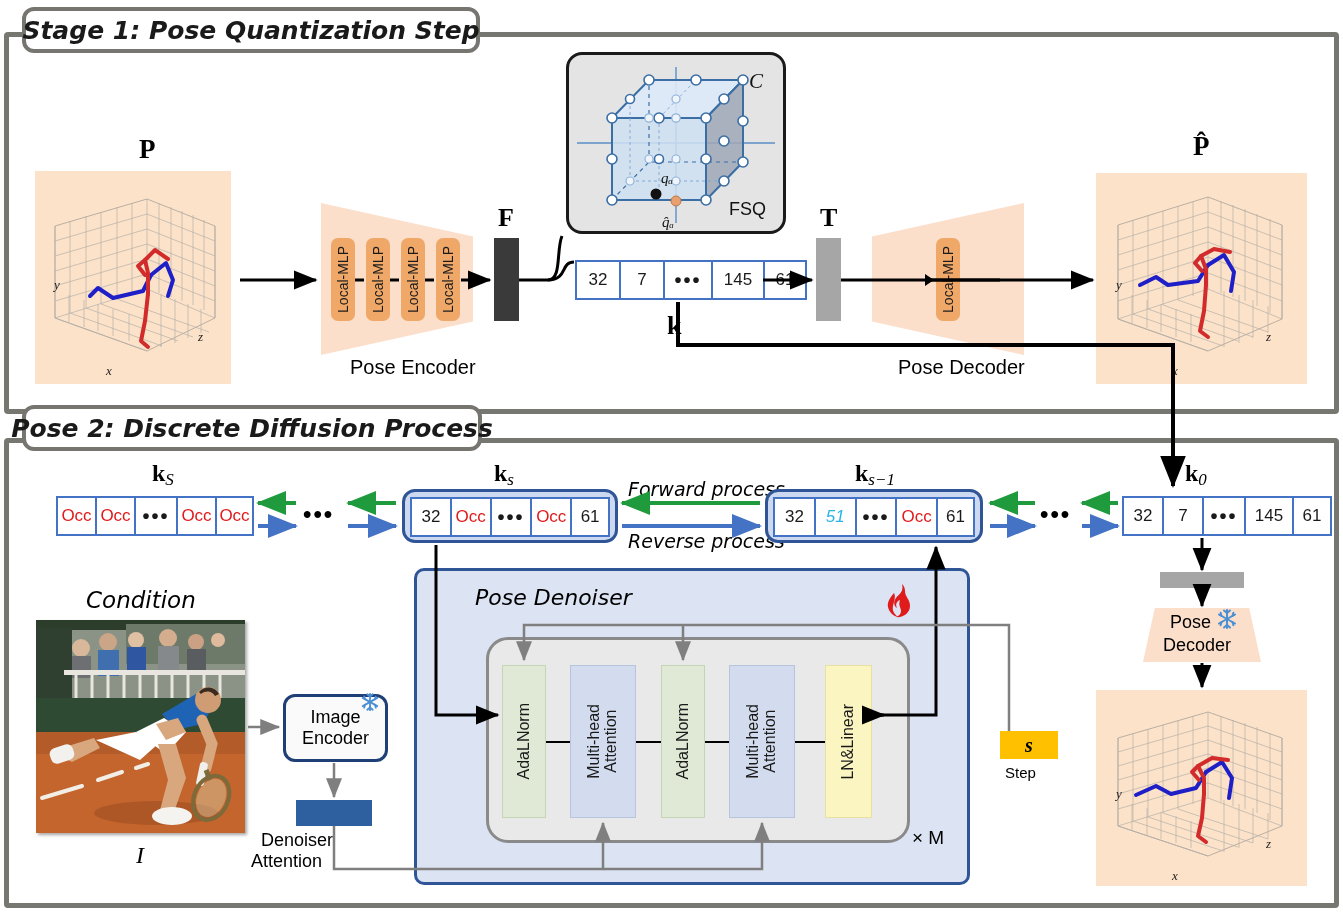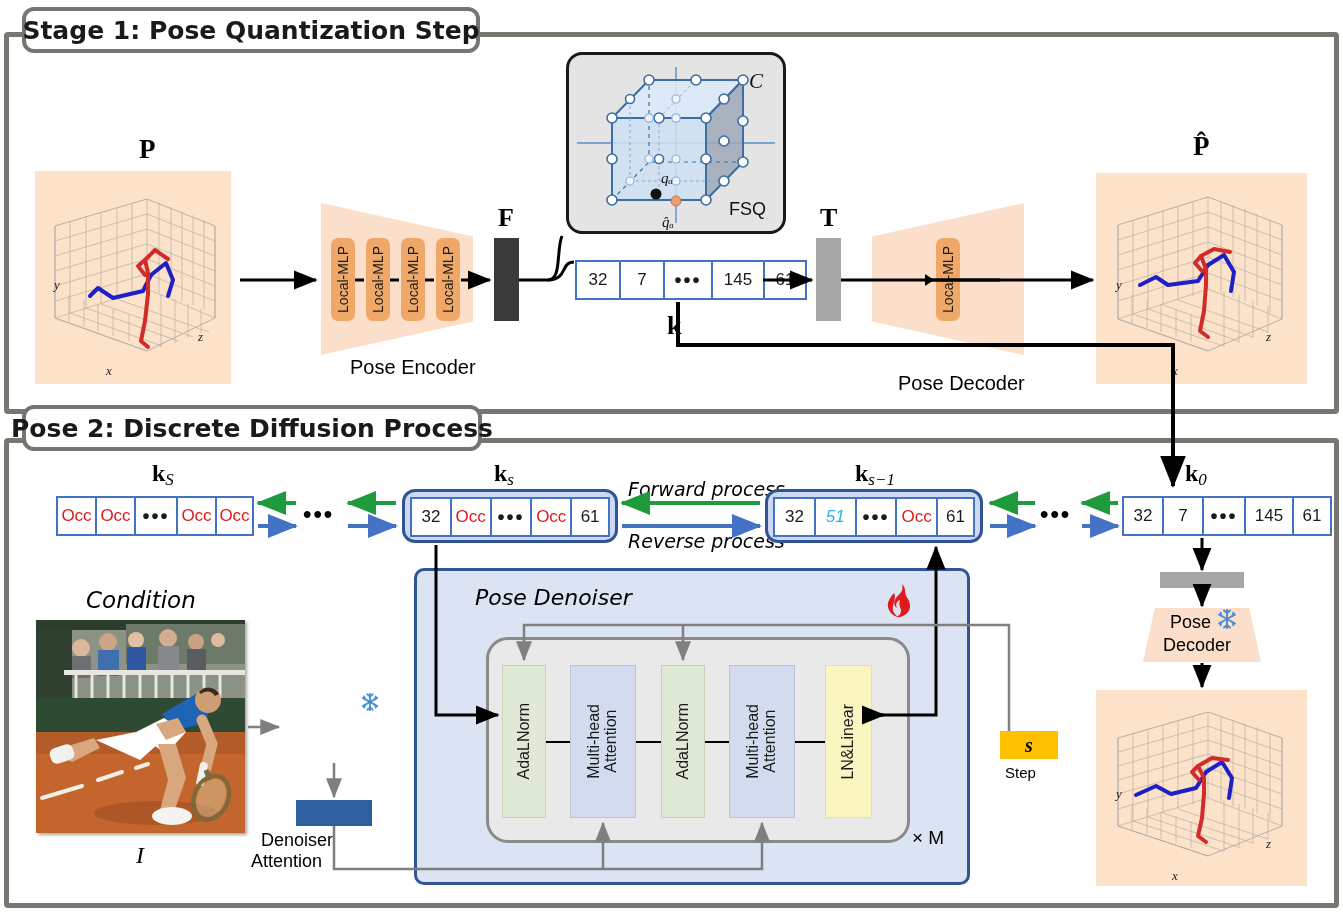--- a/index.html
+++ b/index.html
@@ -10,21 +10,21 @@
 
   
   .frame{position:absolute;border:5px solid #777771;border-radius:4px;box-sizing:border-box;}
 
   
   .stage-pill{
     position:absolute;border:4px solid #77756f;border-radius:12px;background:#fff;
     display:flex;align-items:center;justify-content:center;box-sizing:border-box;z-index:6;
   }
   .stage-pill span{
-    font-family:"DejaVu Sans",sans-serif;font-weight:600;
+    font-family:"DejaVu Sans",sans-serif;font-style:italic;font-weight:600;
     color:#1a1a1a;white-space:nowrap;
   }
 
   
   .lbl{position:absolute;white-space:nowrap;color:#000;}
   .serif-b{font-family:"Liberation Serif",serif;font-weight:bold;}
   .serif-i{font-family:"Liberation Serif",serif;font-style:italic;}
   .italic-s{font-family:"DejaVu Sans",sans-serif;font-style:italic;}
 
   
@@ -244,21 +244,21 @@
 
   <div class="lbl serif-b" style="left:667px;top:311px;font-size:26px;">k</div>
 
   <div class="lbl serif-b" style="left:820px;top:203px;font-size:26px;">T</div>
   <div class="bar-gray" style="left:816px;top:238px;width:25px;height:83px;"></div>
 
   <div class="trap dec" style="left:872px;top:203px;width:152px;height:152px;"></div>
   <div class="mlp" style="left:936px;top:238px;width:24px;height:83px;">
       <span>Local-MLP</span>
     </div>
-  <div class="lbl" style="left:898px;top:356px;font-size:20px;margin-top:16px;">Pose Decoder</div>
+  <div class="lbl" style="left:898px;top:356px;font-size:20px;">Pose Decoder</div>
 
   <div class="lbl serif-b" style="left:1193px;top:131px;font-size:27px;">P̂</div>
   <div class="pose-box" style="left:1096px;top:173px;width:211px;height:211px;">
     <svg width="211" height="211" viewBox="0 0 211 211">
       <g stroke="#b4b0ab" stroke-width="0.7" fill="none">
         <path d="M22 52 L112 24 L186 52 L186 146 L112 178 L22 146 Z" stroke="#9e9a95"></path>
         <path d="M22 52 L22 146 M112 24 L112 116 M186 52 L186 146"></path>
         <path d="M112 116 L22 146 M112 116 L186 146"></path>
         <path d="M37 47 L37 141 M52 42 L52 136 M67 38 L67 132 M82 33 L82 127 M97 29 L97 123"></path>
         <path d="M125 28 L125 120 M137 32 L137 124 M149 36 L149 128 M161 41 L161 133 M174 46 L174 140"></path>
@@ -457,20 +457,24 @@
       <rect x="162" y="142" width="8" height="24" rx="3" fill="#f0efec" transform="rotate(12 166 154)"></rect>
       <g transform="rotate(24 176 176)">
         <ellipse cx="176" cy="178" rx="17" ry="23" fill="none" stroke="#7d6a3a" stroke-width="4"></ellipse>
         <ellipse cx="176" cy="178" rx="14" ry="20" fill="#d9cfa6" opacity="0.45"></ellipse>
       </g>
       <path d="M170 150 L174 160" stroke="#7d6a3a" stroke-width="5"></path>
     </svg>
   </div>
   <div class="lbl serif-i" style="left:136px;top:842px;font-size:24px;">I</div>
 
+  <div class="rbox" style="left:283px;top:694px;width:105px;height:68px;flex-direction:column;">
+    <div style="font-size:18px;">Image</div>
+    <div style="font-size:18px;">Encoder</div>
+  </div>
   <svg class="abs" style="left:360px;top:692px;" width="20" height="20" viewBox="0 0 22 22">
     <g stroke="#4a8fd4" stroke-width="2" stroke-linecap="round">
       <line x1="11" y1="2" x2="11" y2="20"></line>
         <line x1="3" y1="6.5" x2="19" y2="15.5"></line>
         <line x1="3" y1="15.5" x2="19" y2="6.5"></line>
       <line x1="11" y1="5" x2="8" y2="2.5"></line>
         <line x1="11" y1="5" x2="14" y2="2.5"></line>
       <line x1="11" y1="17" x2="8" y2="19.5"></line>
         <line x1="11" y1="17" x2="14" y2="19.5"></line>
       <line x1="5.5" y1="8" x2="4.6" y2="4.8"></line>

